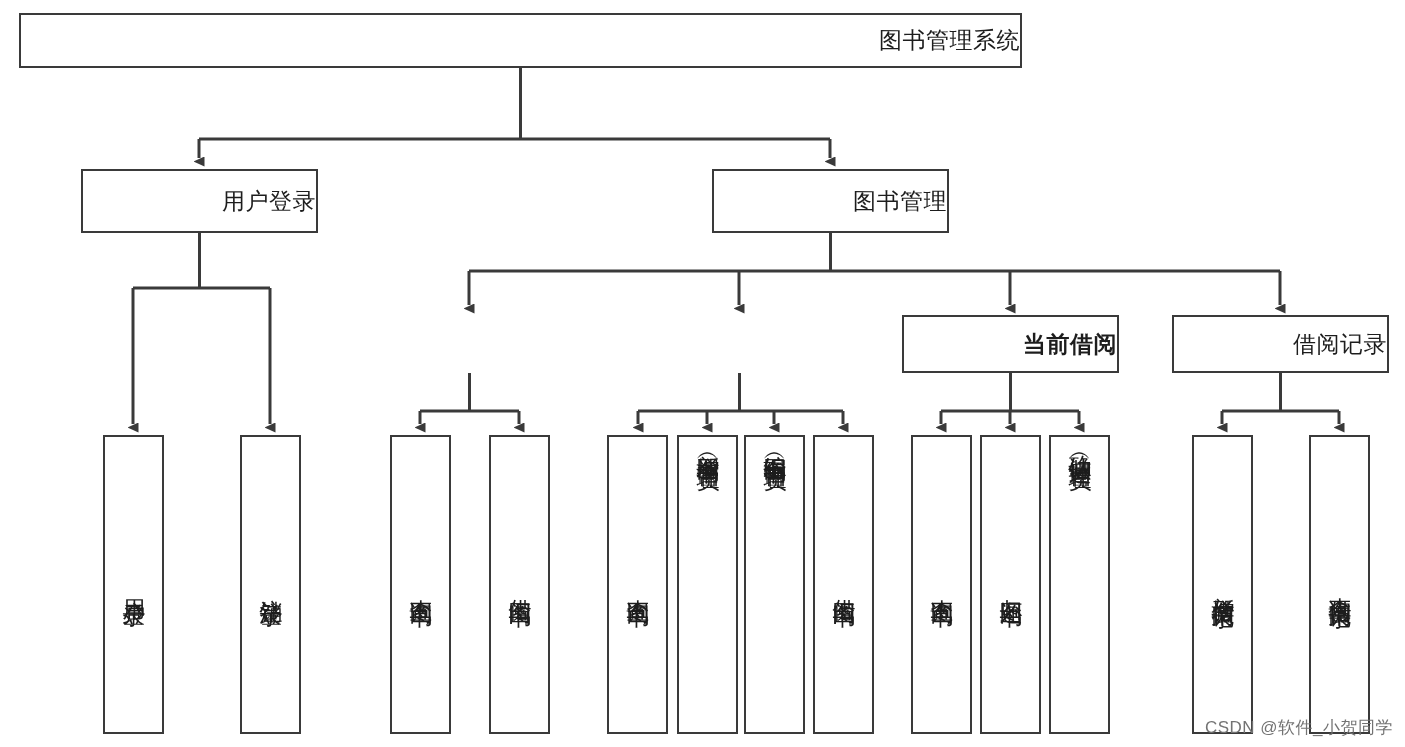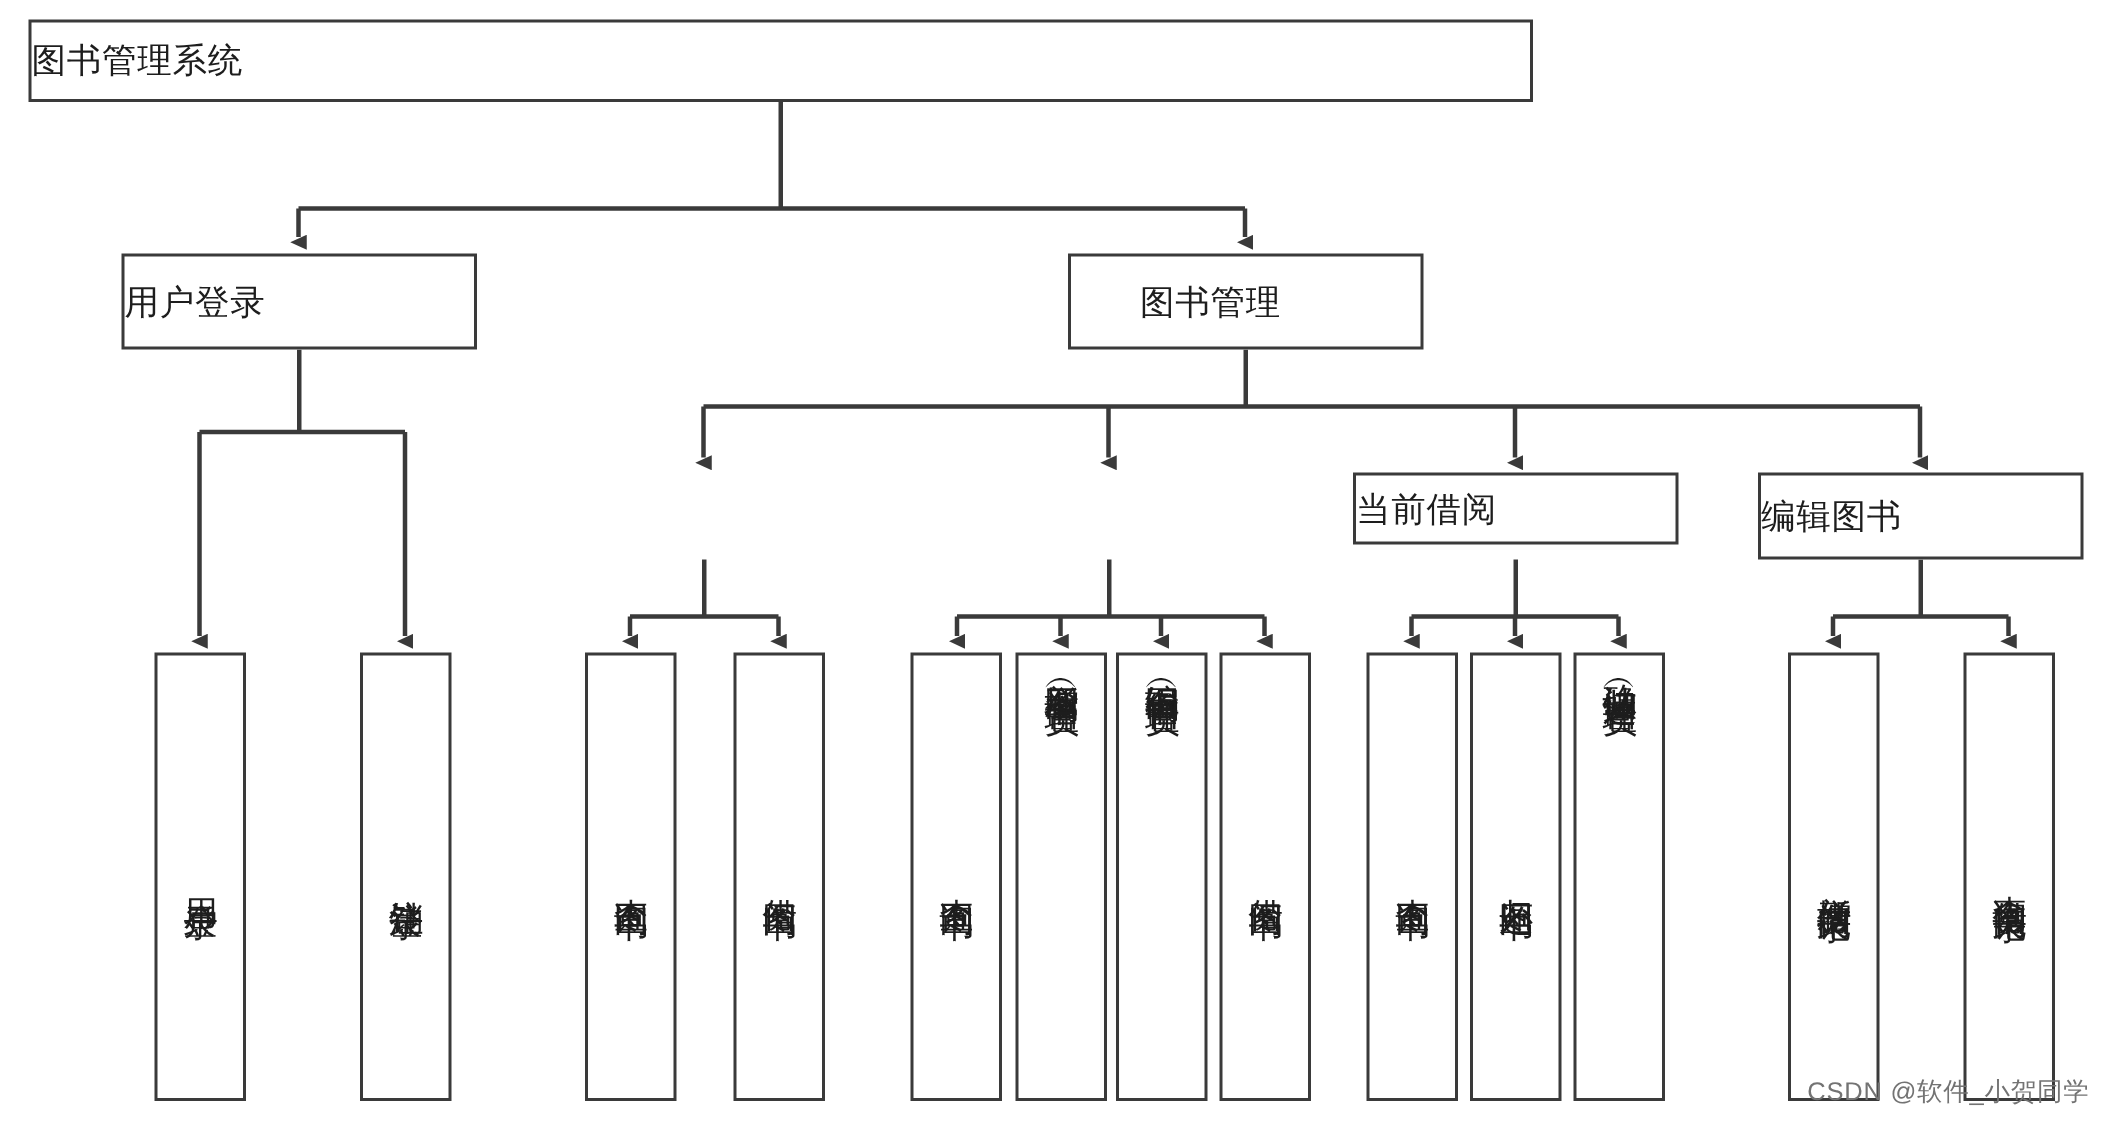--- a/index.html
+++ b/index.html
@@ -24,21 +24,21 @@
     width: 1405px;
     height: 747px;
   }
   .node {
     position: absolute;
     box-sizing: border-box;
     border: 2.5px solid #3a3a3a;
     background: #ffffff;
     display: flex;
     align-items: center;
-    justify-content: flex-start;
+    justify-content: flex-end;
     color: #1d1d1d;
     z-index: 3;
   }
   .node .lbl {
     display: block;
     text-align: center;
     line-height: 1.08;
     letter-spacing: 0.5px;
   }
   .node.horiz .lbl {
@@ -133,26 +133,26 @@
   <div class="node horiz" style="left:81px; top:169px; width:237px; height:64px;">
     <span class="lbl">用户登录</span>
   </div>
 
   <div class="node horiz" style="left:712px; top:169px; width:237px; height:64px;padding-left:46px;">
     <span class="lbl">图书管理</span>
   </div>
 
 
 
-  <div class="node horiz" style="left:902px; top:315px; width:217px; height:48px;">
+  <div class="node horiz" style="left:902px; top:315px; width:217px; height:58px;font-weight:bold;">
     <span class="lbl">当前借阅</span>
   </div>
 
   <div class="node horiz" style="left:1172px; top:315px; width:217px; height:58px;">
-    <span class="lbl">编辑图书</span>
+    <span class="lbl">借阅记录</span>
   </div>
 
   <div class="node vert center" style="left:103px; top:435px; width:61px; height:299px;">
     <span class="lbl">用户登录</span>
   </div>
 
   <div class="node vert center" style="left:240px; top:435px; width:61px; height:299px;">
     <span class="lbl">注销登录</span>
   </div>
 

